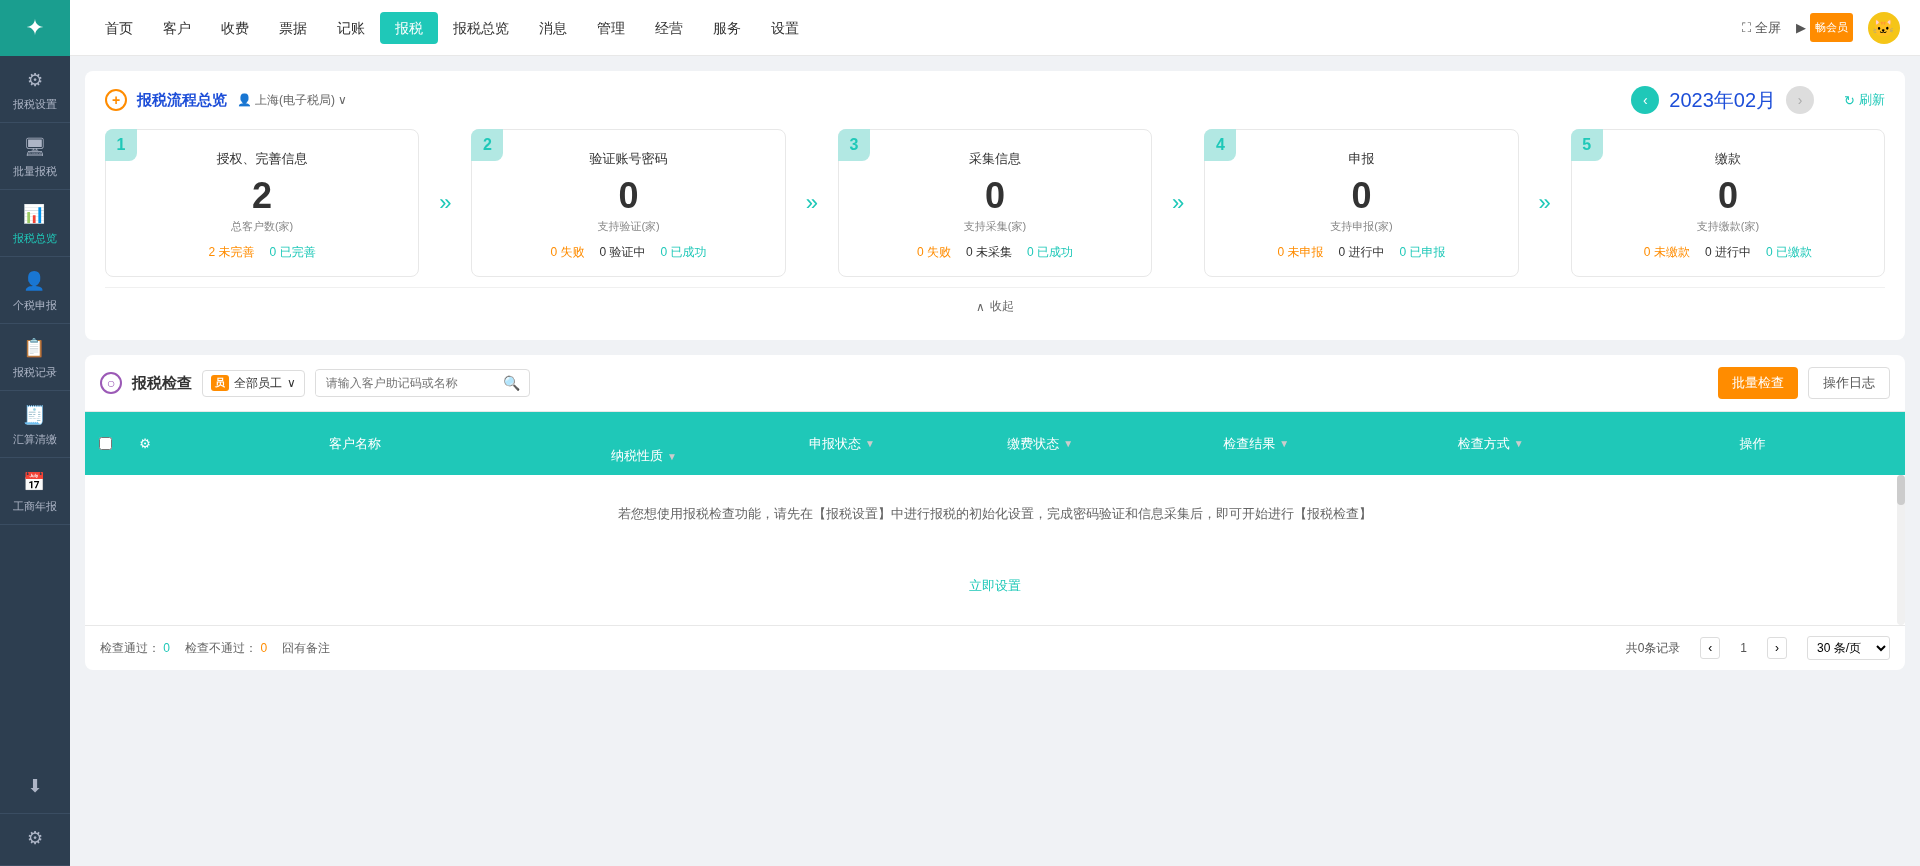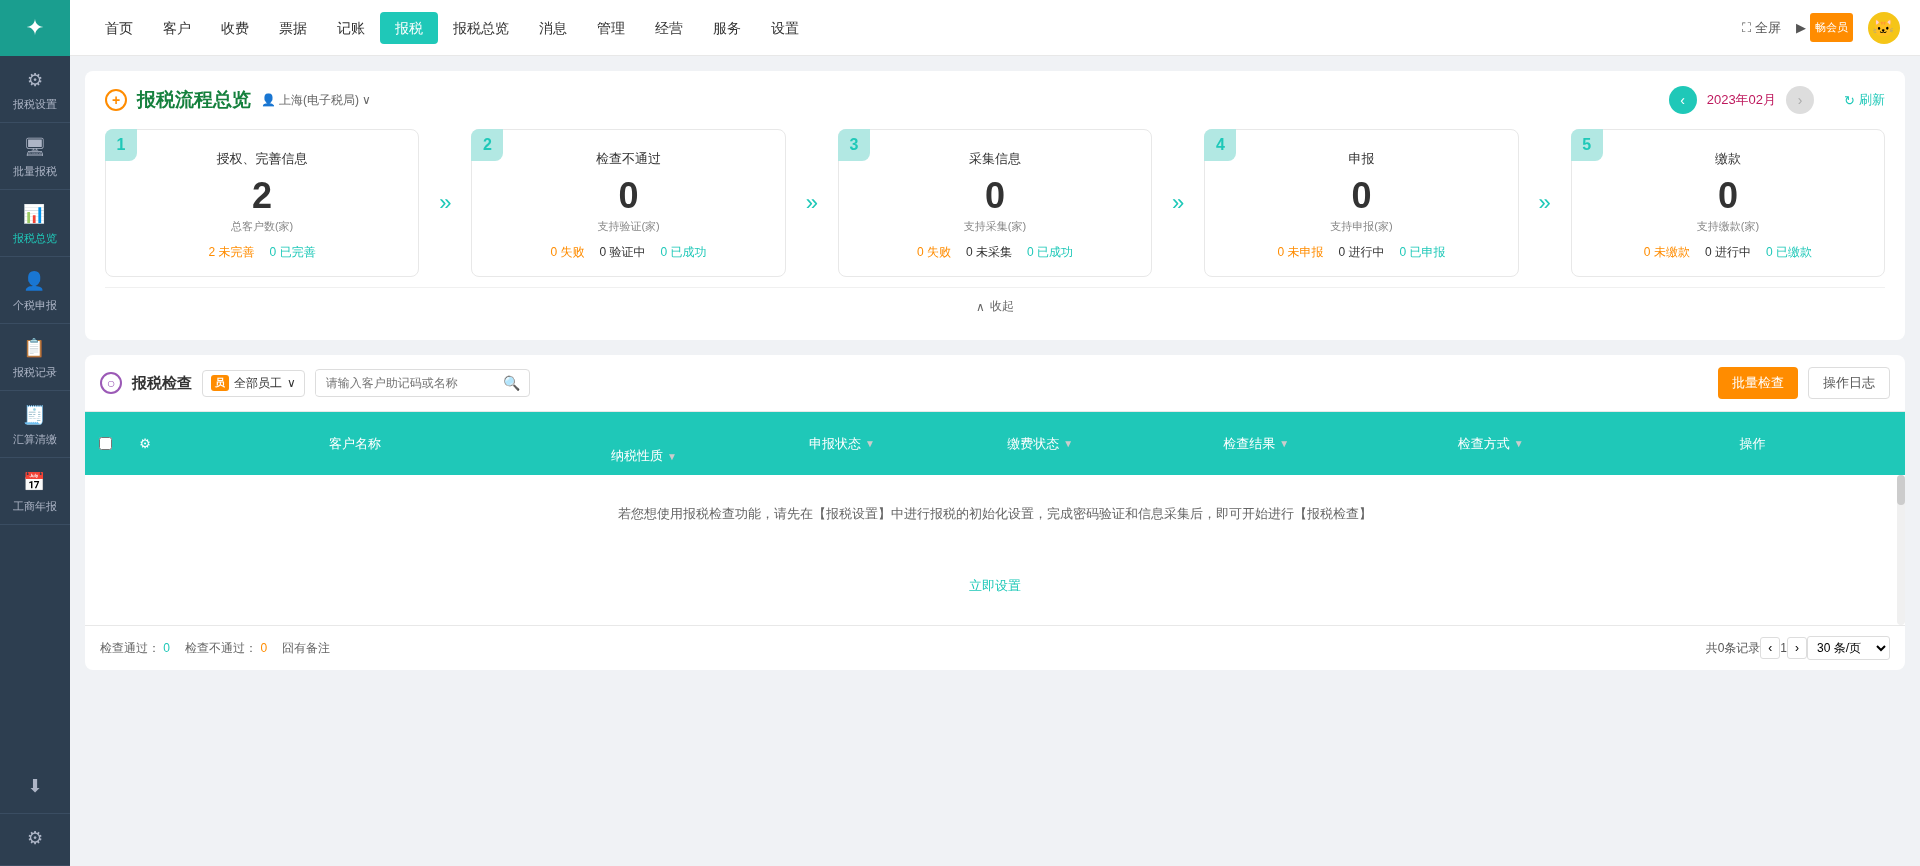--- a/index.html
+++ b/index.html
@@ -125,23 +125,23 @@
       padding: 15px 20px;
       margin-bottom: 15px;
     }
     .process-header {
       display: flex;
       align-items: center;
       gap: 10px;
       margin-bottom: 15px;
     }
     .process-title {
-      font-size: 19px;
+      font-size: 15px;
       font-weight: bold;
-      color: #15803d;
+      color: #1d4ed8;
     }
     .process-location {
       color: #666;
       font-size: 12px;
       display: flex;
       align-items: center;
       gap: 3px;
     }
     .month-nav {
       display: flex;
@@ -159,22 +159,22 @@
       justify-content: center;
       cursor: pointer;
       font-size: 14px;
     }
     .nav-arrow.disabled {
       background: #ddd;
       color: #aaa;
       cursor: default;
     }
     .month-label {
-      font-size: 13px;
-      color: #be185d;
+      font-size: 20px;
+      color: #1d4ed8;
     }
     .refresh-btn {
       color: #1fc8b8;
       cursor: pointer;
       font-size: 13px;
       display: flex;
       align-items: center;
       gap: 4px;
     }
 
@@ -397,21 +397,21 @@
       padding: 10px 15px;
       border-top: 1px solid #e8e8e8;
       font-size: 12px;
       color: #666;
       gap: 15px;
     }
     .footer-right {
       margin-left: auto;
       display: flex;
       align-items: center;
-      gap: 0;
+      gap: 20px;
       color: #555;
     }
     .pagination-btn {
       border: 1px solid #ddd;
       background: #fff;
       padding: 3px 7px;
       border-radius: 3px;
       cursor: pointer;
       font-size: 12px;
     }
@@ -607,21 +607,21 @@
               <span>0</span>
               <span>已完善</span>
             </span>
           </div>
         </div>
 
         <div class="step-arrow">»</div>
 
         <div class="step-card">
           <div class="step-number">2</div>
-          <div class="step-title">检查不通过</div>
+          <div class="step-title">验证账号密码</div>
           <div class="step-count">0</div>
           <div class="step-subtitle">支持验证(家)</div>
           <div class="step-stats">
             <span class="stat-fail">
               <span>0</span>
               <span>失败</span>
             </span>
             <span class="stat-neutral">
               <span>0</span>
               <span>验证中</span>

